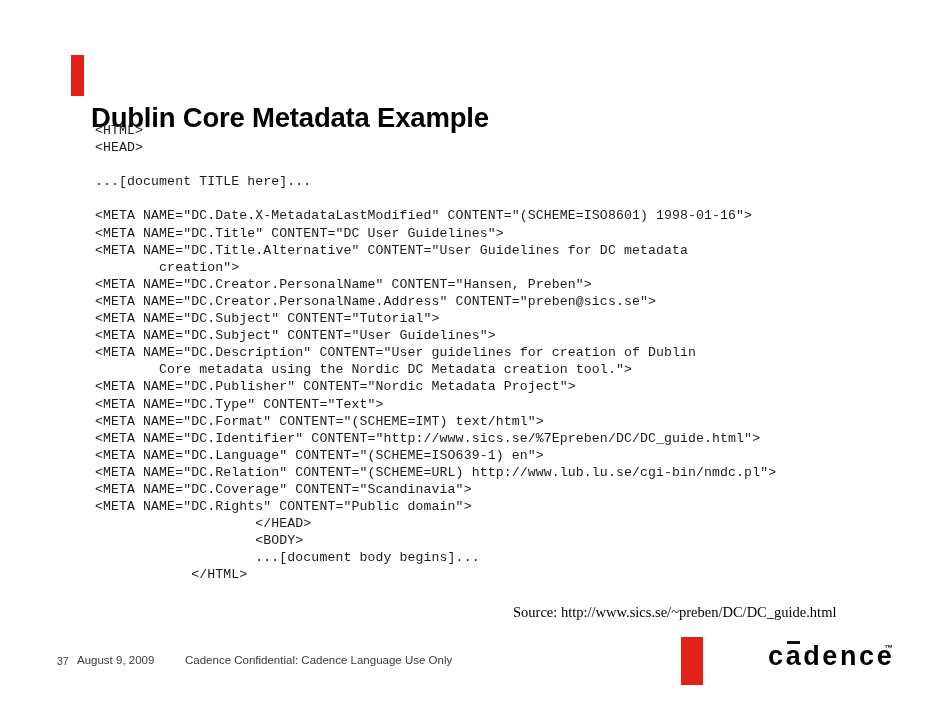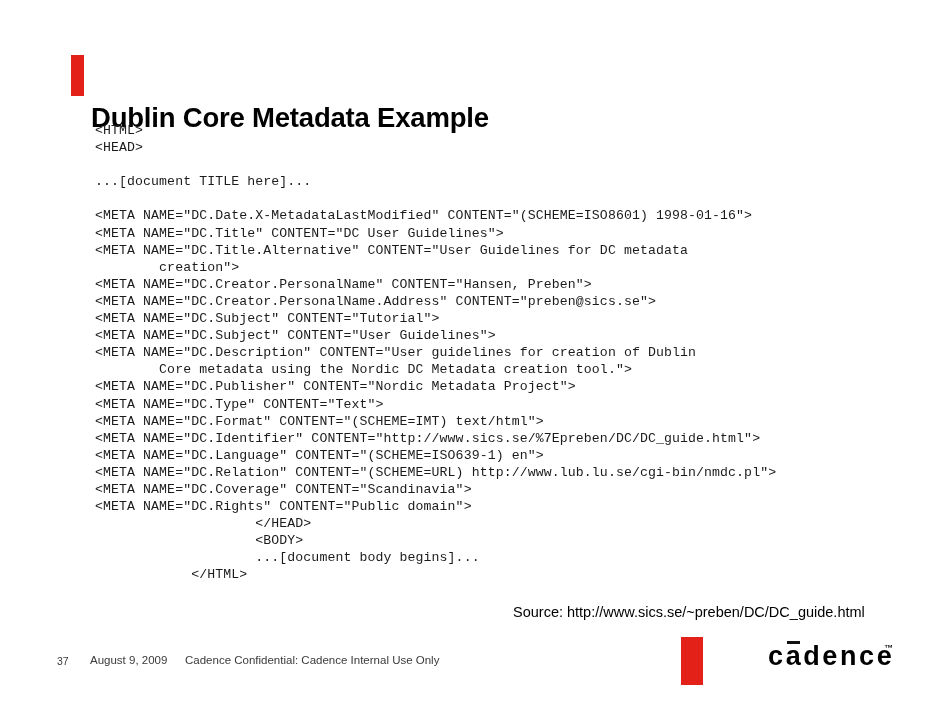--- a/index.html
+++ b/index.html
@@ -59,33 +59,34 @@
   }
 
   
   #source-credit {
     position: absolute;
     left: 513px;
     top: 604px;
     font-size: 14.5px;
     color: #000000;
     white-space: nowrap;
+    font-family: Liberation Serif, serif;
   }
 
   
   #footer-slide-number {
     position: absolute;
     left: 57px;
     top: 655px;
     font-size: 10.5px;
     color: #3a3a3a;
   }
   #footer-date {
     position: absolute;
-    left: 90px;
+    left: 77px;
     top: 654px;
     font-size: 11.5px;
     color: #3a3a3a;
     white-space: nowrap;
   }
   #footer-confidential {
     position: absolute;
     left: 185px;
     top: 654px;
     font-size: 11.5px;
@@ -140,17 +141,17 @@
 
 <div id="title-accent-bar"></div>
 <div id="slide-title">Dublin Core Metadata Example</div>
 
 <div id="code-listing"><div class="code-line">&lt;HTML&gt;</div><div class="code-line">&lt;HEAD&gt;</div><div class="code-line blank"></div><div class="code-line">...[document TITLE here]...</div><div class="code-line blank"></div><div class="code-line">&lt;META NAME="DC.Date.X-MetadataLastModified" CONTENT="(SCHEME=ISO8601) 1998-01-16"&gt;</div><div class="code-line">&lt;META NAME="DC.Title" CONTENT="DC User Guidelines"&gt;</div><div class="code-line">&lt;META NAME="DC.Title.Alternative" CONTENT="User Guidelines for DC metadata</div><div class="code-line">        creation"&gt;</div><div class="code-line">&lt;META NAME="DC.Creator.PersonalName" CONTENT="Hansen, Preben"&gt;</div><div class="code-line">&lt;META NAME="DC.Creator.PersonalName.Address" CONTENT="preben@sics.se"&gt;</div><div class="code-line">&lt;META NAME="DC.Subject" CONTENT="Tutorial"&gt;</div><div class="code-line">&lt;META NAME="DC.Subject" CONTENT="User Guidelines"&gt;</div><div class="code-line">&lt;META NAME="DC.Description" CONTENT="User guidelines for creation of Dublin</div><div class="code-line">        Core metadata using the Nordic DC Metadata creation tool."&gt;</div><div class="code-line">&lt;META NAME="DC.Publisher" CONTENT="Nordic Metadata Project"&gt;</div><div class="code-line">&lt;META NAME="DC.Type" CONTENT="Text"&gt;</div><div class="code-line">&lt;META NAME="DC.Format" CONTENT="(SCHEME=IMT) text/html"&gt;</div><div class="code-line">&lt;META NAME="DC.Identifier" CONTENT="http://www.sics.se/%7Epreben/DC/DC_guide.html"&gt;</div><div class="code-line">&lt;META NAME="DC.Language" CONTENT="(SCHEME=ISO639-1) en"&gt;</div><div class="code-line">&lt;META NAME="DC.Relation" CONTENT="(SCHEME=URL) http://www.lub.lu.se/cgi-bin/nmdc.pl"&gt;</div><div class="code-line">&lt;META NAME="DC.Coverage" CONTENT="Scandinavia"&gt;</div><div class="code-line">&lt;META NAME="DC.Rights" CONTENT="Public domain"&gt;</div><div class="code-line">                    &lt;/HEAD&gt;</div><div class="code-line">                    &lt;BODY&gt;</div><div class="code-line">                    ...[document body begins]...</div><div class="code-line">            &lt;/HTML&gt;</div></div>
 
 <div id="source-credit">Source: http://www.sics.se/~preben/DC/DC_guide.html</div>
 
 <div id="footer-slide-number">37</div>
 <div id="footer-date">August 9, 2009</div>
-<div id="footer-confidential">Cadence Confidential: Cadence Internal Use Only</div>
+<div id="footer-confidential">Cadence Confidential: Cadence Language Use Only</div>
 
 <div id="logo-bar"></div>
 <div id="logo-wordmark"><span>c</span><span class="macron-a">a</span><span>dence</span></div>
 <div id="logo-tm">™</div>
 
 </body></html>

